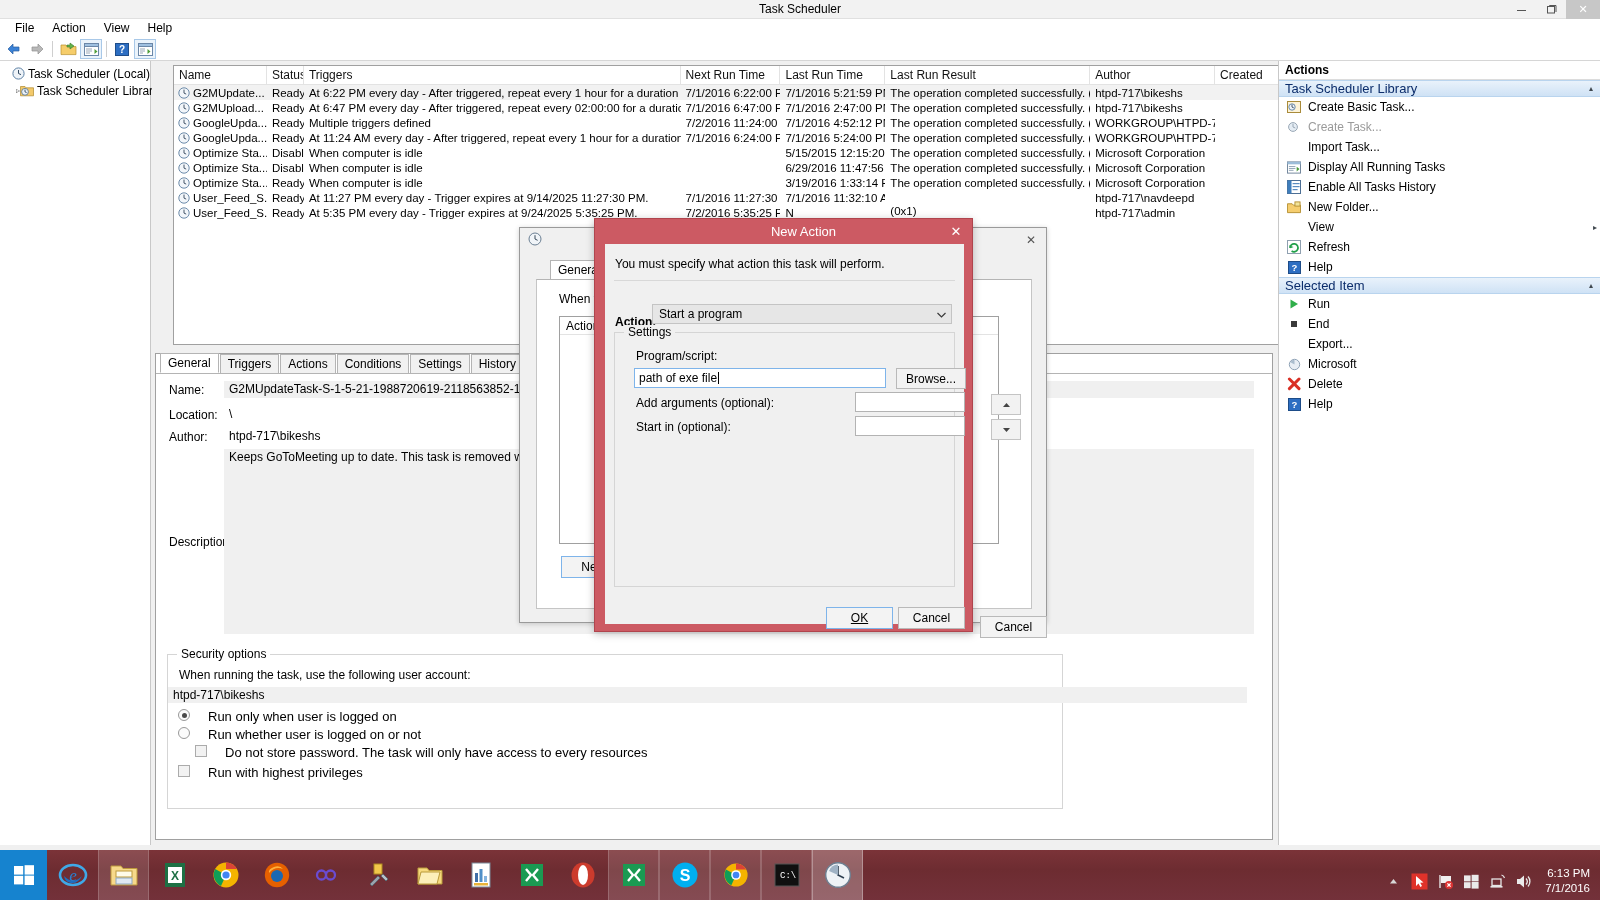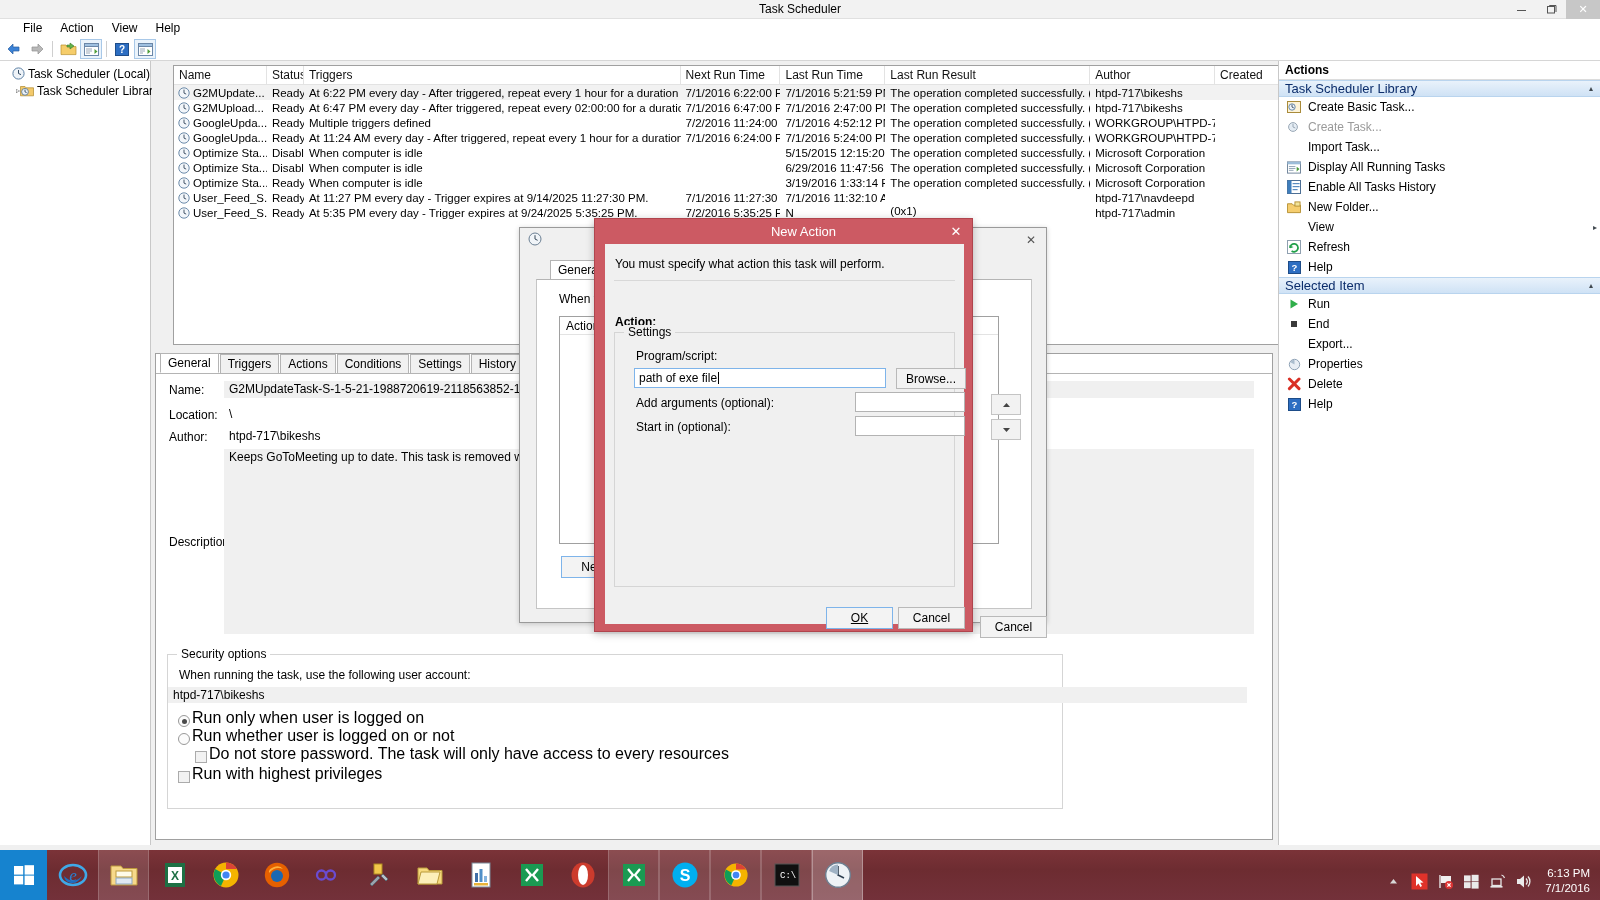--- a/index.html
+++ b/index.html
@@ -27,21 +27,21 @@
   .winbtn {
     width: 30px; height: 19px; display: flex; align-items: center; justify-content: center;
     font-size: 11px; color: #444;
   }
   .winbtn.close { background: #c7c7c7; color: #fff; width: 34px; }
   .winbtn svg { display: block; }
 
   
   .menubar {
     position: absolute; left: 0; top: 19px; width: 1600px; height: 19px;
-    background: #fff; display: flex; align-items: center; padding-left: 14px;
+    background: #fff; display: flex; align-items: center; padding-left: 6px;
   }
   .menu-item { padding: 0 9px; font-size: 12px; line-height: 19px; cursor: default; }
 
   
   .toolbar {
     position: absolute; left: 0; top: 38px; width: 1600px; height: 23px;
     background: #fff; border-bottom: 1px solid #d6d6d6;
     display: flex; align-items: center; padding-left: 3px; gap: 1px;
   }
   .tb-ico { width: 22px; height: 20px; display: flex; align-items: center; justify-content: center; }
@@ -125,21 +125,21 @@
     position: absolute; border: 1px solid #d5d5d5;
   }
   .groupbox > .gb-title {
     position: absolute; top: -8px; left: 9px; background: #fff; padding: 0 4px; font-size: 12px;
   }
   .sec-line { position: absolute; font-size: 12px; white-space: nowrap; }
   .acct-bar {
     position: absolute; background: #f0f0f0; height: 16px; line-height: 16px;
     padding-left: 5px; font-size: 12px;
   }
-  .radio-row, .check-row { position: absolute; display: flex; align-items: flex-end; font-size: 16px; gap: 2px; white-space: nowrap; }
+  .radio-row, .check-row { position: absolute; display: flex; align-items: flex-start; font-size: 13px; gap: 18px; white-space: nowrap; }
   .radio {
     width: 12px; height: 12px; border-radius: 50%; border: 1px solid #999; background: #fbfbfb;
     display: flex; align-items: center; justify-content: center; flex: 0 0 12px;
   }
   .radio .dot { width: 5px; height: 5px; border-radius: 50%; background: #4a4a4a; }
   .checkbox {
     width: 12px; height: 12px; border: 1px solid #ababab; background: #f2f2f2; flex: 0 0 12px;
   }
   .combo-flat {
     position: absolute; background: #f0f0f0; height: 17px; line-height: 17px;
@@ -748,21 +748,21 @@
             <span>Export...</span>
           </div>
           <div class="ap-item">
             <span class="ap-ico">
               <svg width="13" height="13" viewBox="0 0 13 13">
                 <circle cx="6.5" cy="6.5" r="5.2" fill="#e8eef4" stroke="#8fa3b6"></circle>
                 <path d="M6.5 3 L6.5 6.6 L9 7.6" stroke="#5d7governs" stroke-width="1" fill="none"></path>
                 <path d="M6.5 6.5 L6.5 1.6 A4.9 4.9 0 0 0 2.5 4.3 Z" fill="#a9bccd"></path>
               </svg>
             </span>
-            <span>Properties</span>
+            <span>Microsoft</span>
           </div>
           <div class="ap-item">
             <span class="ap-ico">
               <svg width="14" height="14" viewBox="0 0 14 14">
                 <path d="M2.4 2 L12 11.6 M12 2 L2.4 11.6" stroke="#d93025" stroke-width="3" stroke-linecap="round"></path>
               </svg>
             </span>
             <span>Delete</span>
           </div>
           <div class="ap-item">
@@ -819,20 +819,28 @@
   <div class="dlg-front">
     <div class="df-titlebar">
       <span class="df-title">New Action</span>
       <span class="df-close">✕</span>
     </div>
     <div class="df-body">
       <div class="df-instr">You must specify what action this task will perform.</div>
       <div class="df-rule"></div>
 
       <div class="df-actionlabel">Action:</div>
+      <div class="df-combo">
+        <span>Start a program</span>
+        <span>
+          <svg width="9" height="6" viewBox="0 0 9 6">
+              <path d="M0.5 1 L4.5 5 L8.5 1" stroke="#3a3a3a" fill="none" stroke-width="1.2"></path>
+            </svg>
+        </span>
+      </div>
 
       <div class="df-group">
         <span class="df-group-title">Settings</span>
 
         <div class="df-lbl" style="left:21px; top:16px;">Program/script:</div>
         <div class="df-input" style="left:19px; top:35px; width:252px;">
           <span>path of exe file</span><span class="caret"></span>
         </div>
         <div class="df-browse" style="left:281px; top:35px;">Browse...</div>
 

